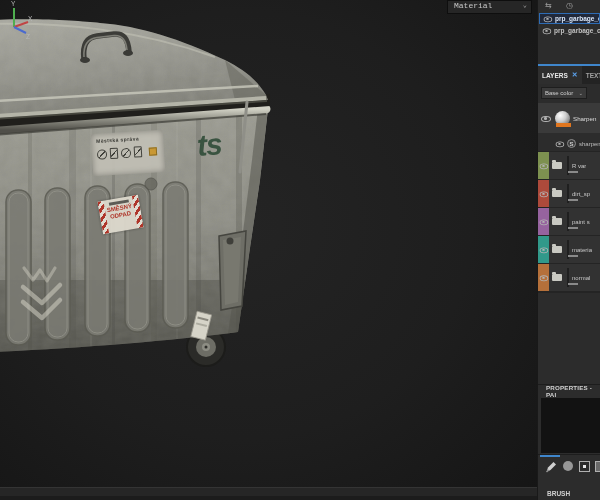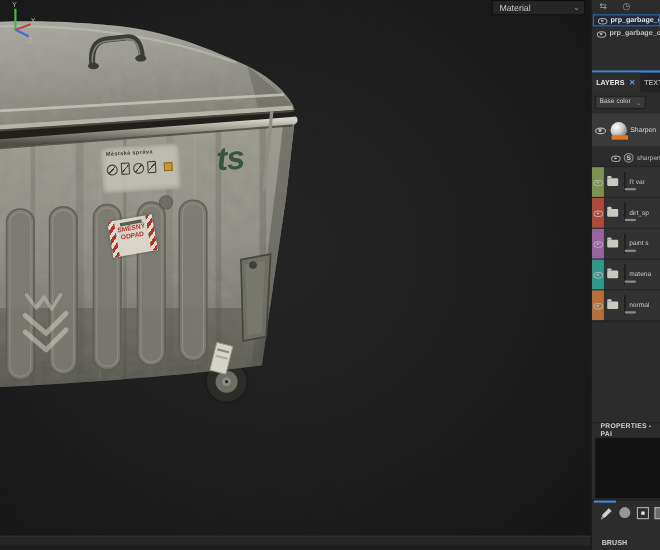--- a/index.html
+++ b/index.html
@@ -10,22 +10,22 @@
     -webkit-font-smoothing:antialiased;
   }
   
   .viewport {
     position:absolute; left:0; top:0; width:537px; height:500px; overflow:hidden;
     background:radial-gradient(ellipse at 45% 45%, #242424 0%, #1e1e1e 55%, #151515 100%);
   }
   .viewport svg { position:absolute; left:0; top:0; }
   .material-dd {
     position:absolute; left:447px; top:0; width:85px; height:14px;
-    background:#262626; border:1px solid #0e0e0e; display:flex; align-items:center;
-    justify-content:space-between; padding:0 4px 0 6px; font-size:8px; color:#c6c6c6; cursor:pointer;
+    background:#262626; border:1px solid #0e0e0e; display:flex; 
+    justify-content:space-between; padding:0 4px 0 6px; font-size:8px; color:#c6c6c6; cursor:pointer;font-family:Liberation Mono, monospace;
   }
   .material-dd .chev { font-size:7px; color:#9a9a9a; }
   
   .decal { position:absolute; pointer-events:none; }
   .decal-label {
     left:92px; top:132px; width:72px; height:42px; transform:rotate(-3.5deg);
     background:#c2c0b6; border-radius:2px; box-shadow:inset 0 0 6px rgba(0,0,0,.35);
     padding:4px 4px 0 5px; opacity:.92;
   }
   .decal-label .title { font-size:5px; font-weight:bold; color:#33332f; letter-spacing:.4px; white-space:nowrap; }

